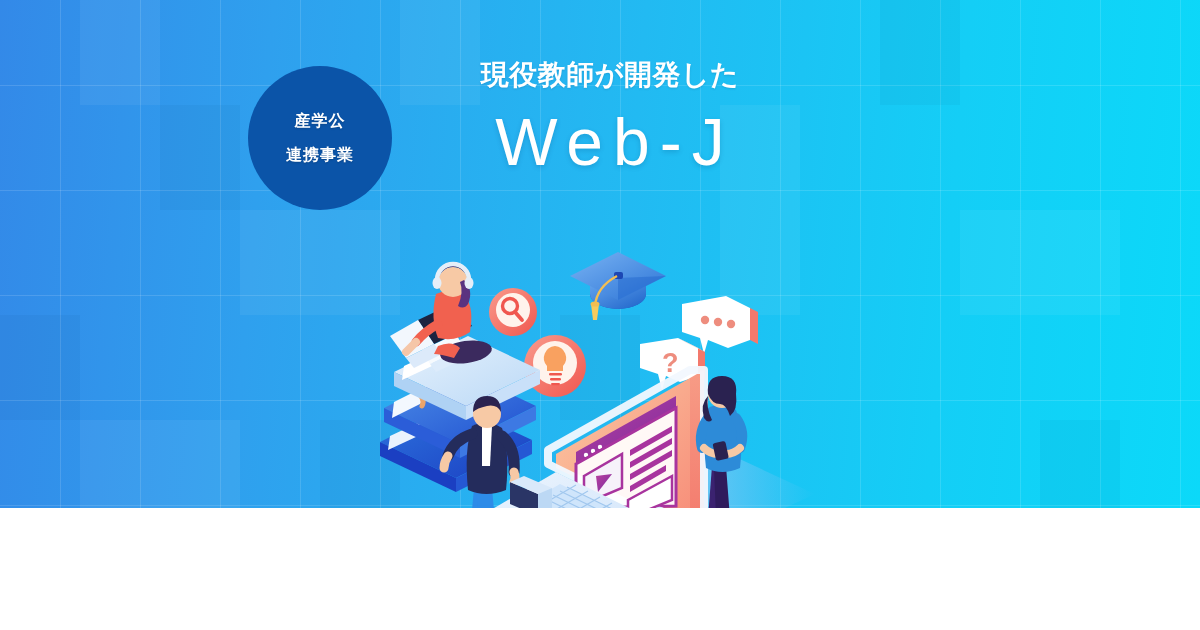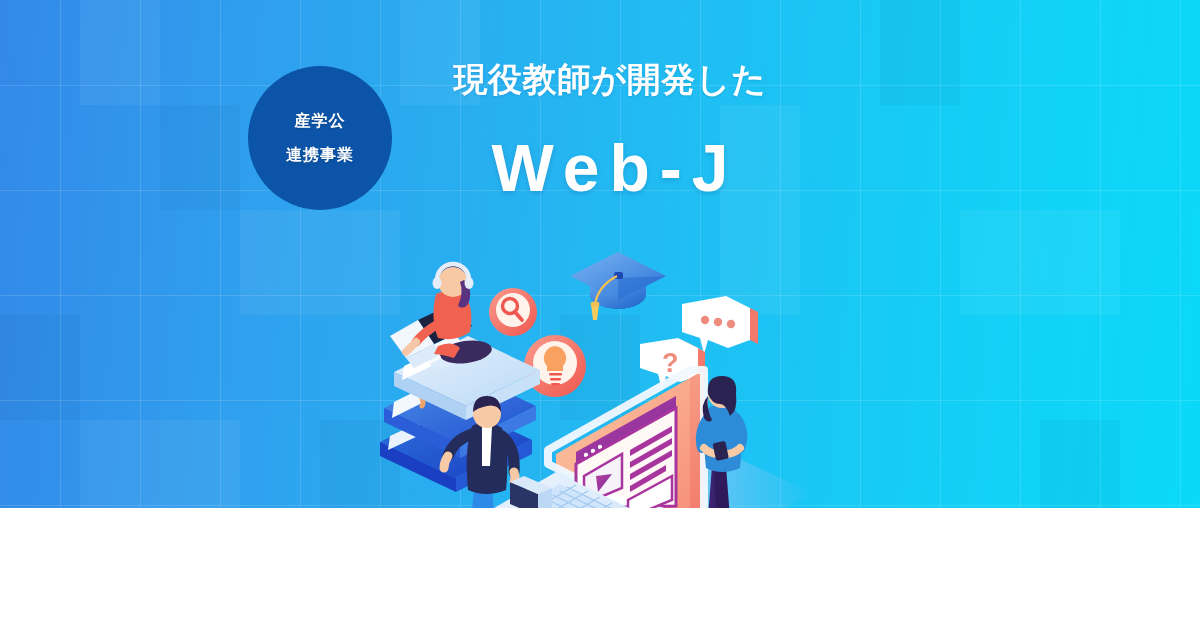--- a/index.html
+++ b/index.html
@@ -35,26 +35,26 @@
     gap:16px;
   }
   .badge-line {
     color:#fff; font-size:16px; font-weight:bold; letter-spacing:1px;
     text-shadow:0 1px 2px rgba(0,0,0,.18); line-height:1.1; white-space:nowrap;
   }
 
   
   .head-wrap { position:absolute; left:400px; top:56px; width:420px; text-align:center; }
   .head-line {
-    color:#fff; font-size:34px; font-weight:bold; line-height:1.38;
+    color:#fff; font-size:28px; font-weight:bold; line-height:1.38;
     letter-spacing:.5px; white-space:nowrap;
     text-shadow:0 1px 2px rgba(0,60,110,.18);
   }
   .brand {
-    margin-top:32px; color:#fff; font-size:66px; font-weight:bold;
+    margin-top:14px; color:#fff; font-size:66px; font-weight:normal;
     letter-spacing:10px; line-height:1; text-indent:10px;
     text-shadow:0 2px 5px rgba(0,60,110,.20);
   }
 
   
   .illus { position:absolute; left:360px; top:236px; width:470px; height:360px; }
   .illus svg { display:block; width:470px; height:360px; overflow:visible; }
 </style>
 </head>
 <body>

